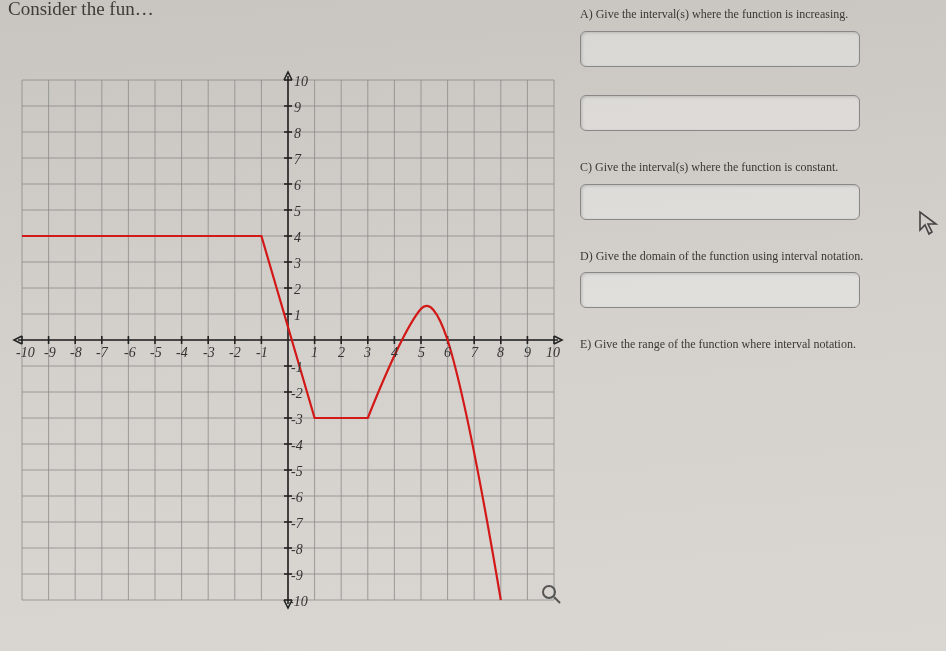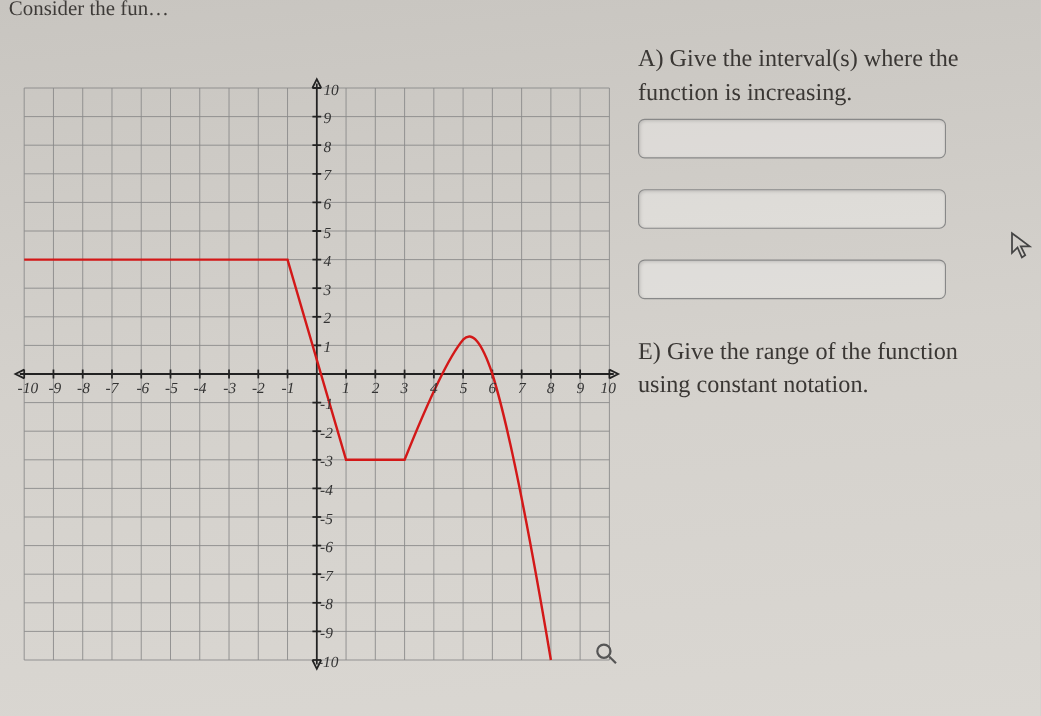--- a/index.html
+++ b/index.html
@@ -32,25 +32,24 @@
     .questions {
       position: absolute;
       left: 580px;
       top: 6px;
       width: 340px;
     }
     .qblock {
       margin-bottom: 28px;
     }
     .qtext {
-      font-size: 22px;
+      font-size: 12px;
       color: #3a3734;
       line-height: 1.4;
       margin-bottom: 8px;
-      margin-top: 32px;
     }
     .answer-input {
       width: 280px;
       height: 36px;
       border: 1px solid #888;
       border-radius: 6px;
       background: rgba(255,255,255,0.3);
       box-shadow: inset 1px 1px 3px rgba(0,0,0,0.15);
       padding: 4px 8px;
       font-size: 16px;
@@ -242,24 +241,29 @@
 
   <div class="questions">
     <div class="qblock">
       <div class="qtext">A) Give the interval(s) where the function is increasing.</div>
       <input class="answer-input" type="text" style="">
     </div>
     <div class="qblock">
       <input class="answer-input" type="text" style="">
     </div>
     <div class="qblock">
-      <input class="answer-input" type="text" style="">
-    </div>
-    <div class="qblock">
-      <div class="qtext">E) Give the range of the function using constant notation.</div>
+      <div class="qtext">C) Give the interval(s) where the function is constant.</div>
+      <input class="answer-input" type="text" style="">
+    </div>
+    <div class="qblock">
+      <div class="qtext">D) Give the domain of the function using interval notation.</div>
+      <input class="answer-input" type="text" style="">
+    </div>
+    <div class="qblock">
+      <div class="qtext">E) Give the range of the function where interval notation.</div>
     </div>
   </div>
 
   <div class="cursor">
     <svg width="22" height="26" viewBox="0 0 22 26">
         <path d="M2 2 L2 20 L7 15 L11 24 L14 22 L10 14 L18 14 Z" fill="none" stroke="#444" stroke-width="1.6"></path>
       </svg>
   </div>
 
   <div class="magnify">

